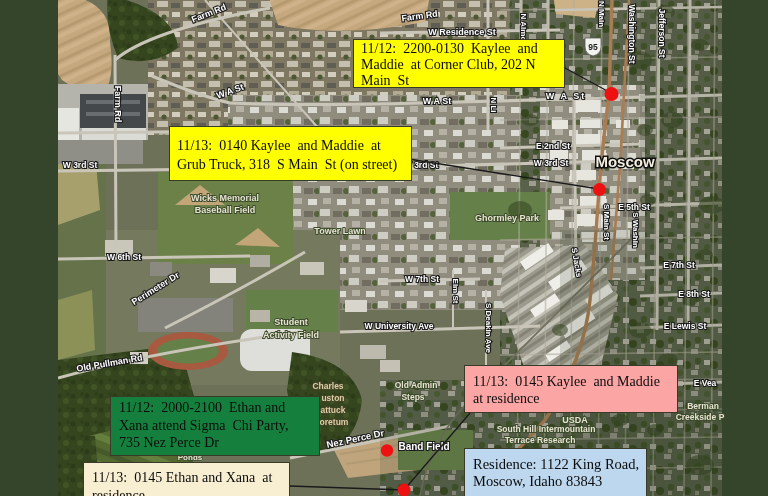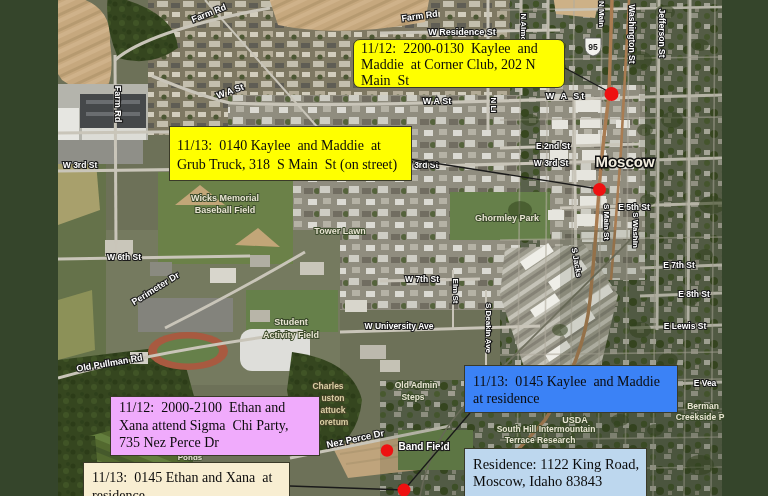--- a/index.html
+++ b/index.html
@@ -330,23 +330,23 @@
 
 <circle cx="611.5" cy="94" r="7" fill="#ee1111"></circle>
 
 <circle cx="599.5" cy="189.5" r="6.5" fill="#ee1111"></circle>
 
 <circle cx="387" cy="450.5" r="6.2" fill="#ee1111"></circle>
 
 <circle cx="404" cy="490" r="6.5" fill="#ee1111"></circle>
 </svg>
 
-<div class="box" style="left:353px;top:39px;width:212px;height:49px;background:#ffff00;padding:0.5px 0 0 7px;font-size:14px;line-height:16.4px;border-radius:7px;">11/12:&nbsp; 2200-0130&nbsp; Kaylee&nbsp; and<br>Maddie&nbsp; at Corner Club, 202 N<br>Main&nbsp; St</div>
+<div class="box" style="left:353px;top:39px;width:212px;height:49px;background:#ffff00;padding:0.5px 0 0 7px;font-size:14px;line-height:16.4px;">11/12:&nbsp; 2200-0130&nbsp; Kaylee&nbsp; and<br>Maddie&nbsp; at Corner Club, 202 N<br>Main&nbsp; St</div>
 
 <div class="box" style="left:169px;top:126px;width:243px;height:55px;background:#ffff00;padding:8.5px 0 0 7px;font-size:14px;line-height:19px;">11/13:&nbsp; 0140 Kaylee&nbsp; and Maddie&nbsp; at<br>Grub Truck, 318&nbsp; S Main&nbsp; St (on street)</div>
 
-<div class="box" style="left:464px;top:365px;width:214px;height:48px;background:#3b82f6;padding:6.5px 0 0 8px;font-size:14px;line-height:17px;">11/13:&nbsp; 0145 Kaylee&nbsp; and Maddie<br>at residence</div>
-
-<div class="box" style="left:110px;top:396px;width:210px;height:60px;background:#f0abfc;padding:2px 0 0 8px;font-size:14px;line-height:17.6px;">11/12:&nbsp; 2000-2100&nbsp; Ethan and<br>Xana attend Sigma&nbsp; Chi Party,<br>735 Nez Perce Dr</div>
+<div class="box" style="left:464px;top:365px;width:214px;height:48px;background:#fca5a5;padding:6.5px 0 0 8px;font-size:14px;line-height:17px;">11/13:&nbsp; 0145 Kaylee&nbsp; and Maddie<br>at residence</div>
+
+<div class="box" style="left:110px;top:396px;width:210px;height:60px;background:#15803d;padding:2px 0 0 8px;font-size:14px;line-height:17.6px;">11/12:&nbsp; 2000-2100&nbsp; Ethan and<br>Xana attend Sigma&nbsp; Chi Party,<br>735 Nez Perce Dr</div>
 
 <div class="box" style="left:83px;top:462px;width:207px;height:46px;background:#f8eed2;padding:6px 0 0 8px;font-size:14px;line-height:17.7px;">11/13:&nbsp; 0145 Ethan and Xana&nbsp; at<br>residence</div>
 
 <div class="box" style="left:464px;top:448px;width:183px;height:60px;background:#bdd7ee;padding:6.5px 0 0 8px;font-size:14.5px;line-height:17.6px;">Residence: 1122 King Road,<br>Moscow, Idaho 83843</div>
 
 </body></html>

